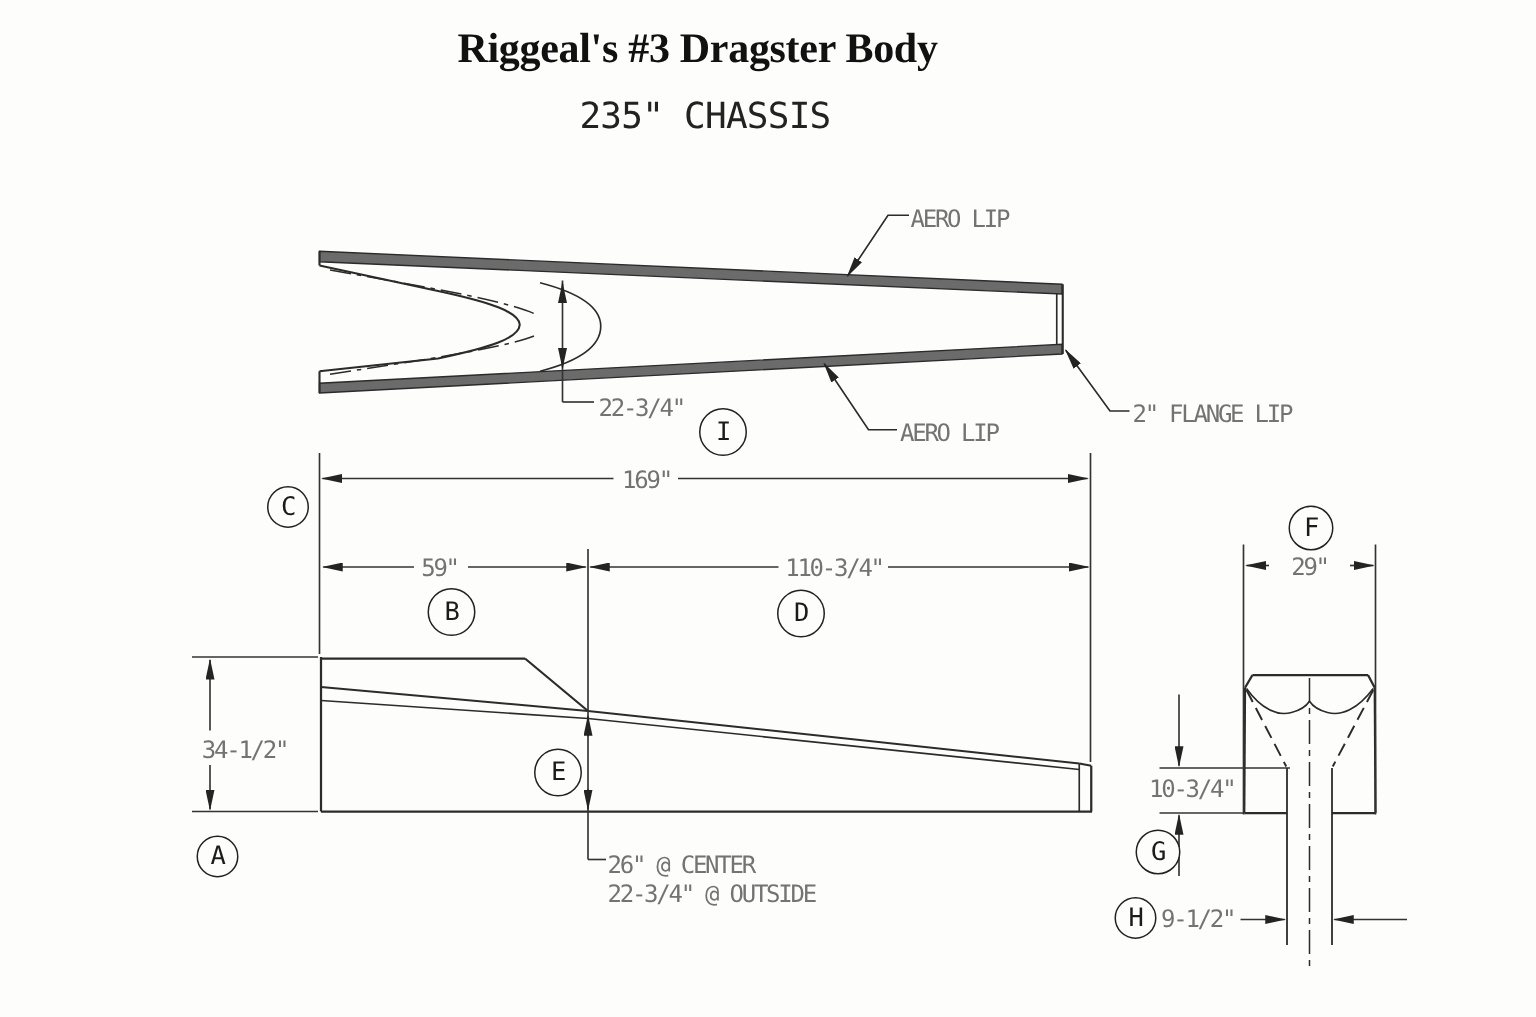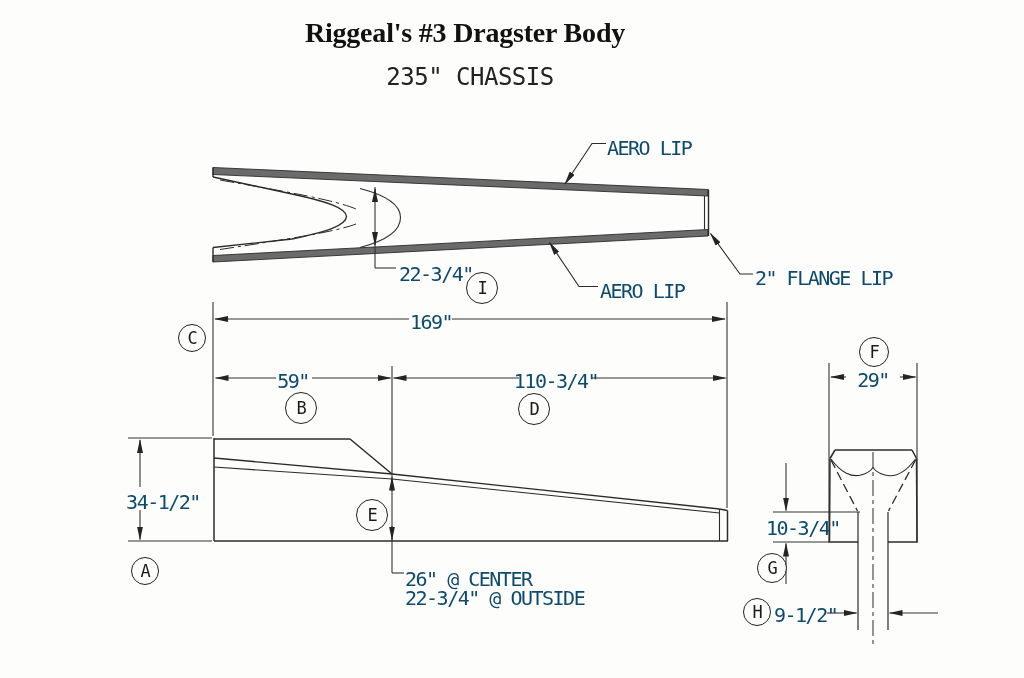--- a/index.html
+++ b/index.html
@@ -4,21 +4,21 @@
 <style>
   html,body{margin:0;padding:0;background:#e8e8e8;}
   #page{position:relative;width:1024px;height:678px;background:#fdfdfb;overflow:hidden;
         font-family:"DejaVu Sans Mono",monospace;}
   #linework{position:absolute;left:0;top:0;}
   .txt{position:absolute;white-space:nowrap;color:#1c1c1c;}
   .title{font-family:"Liberation Serif",serif;font-weight:bold;font-size:28px;
          letter-spacing:-0.2px;color:#111;text-align:center;}
   .subtitle{font-family:"DejaVu Sans Mono",monospace;font-size:24px;letter-spacing:-0.5px;
             color:#222;text-align:center;}
-  .ann{font-size:20px;line-height:1.1;letter-spacing:-1.5px;color:#0c4a6e;}
+  .ann{font-size:16px;line-height:1.1;letter-spacing:-1.5px;color:#737373;}
   .ctr{text-align:center;}
   .balloon{position:absolute;border:1.6px solid #222;border-radius:50%;
            display:flex;align-items:center;justify-content:center;
            font-size:17px;letter-spacing:-1px;color:#1b1b1b;background:#fdfdfb;}
 </style>
 </head>
 <body>
 
 <div id="page">
 

